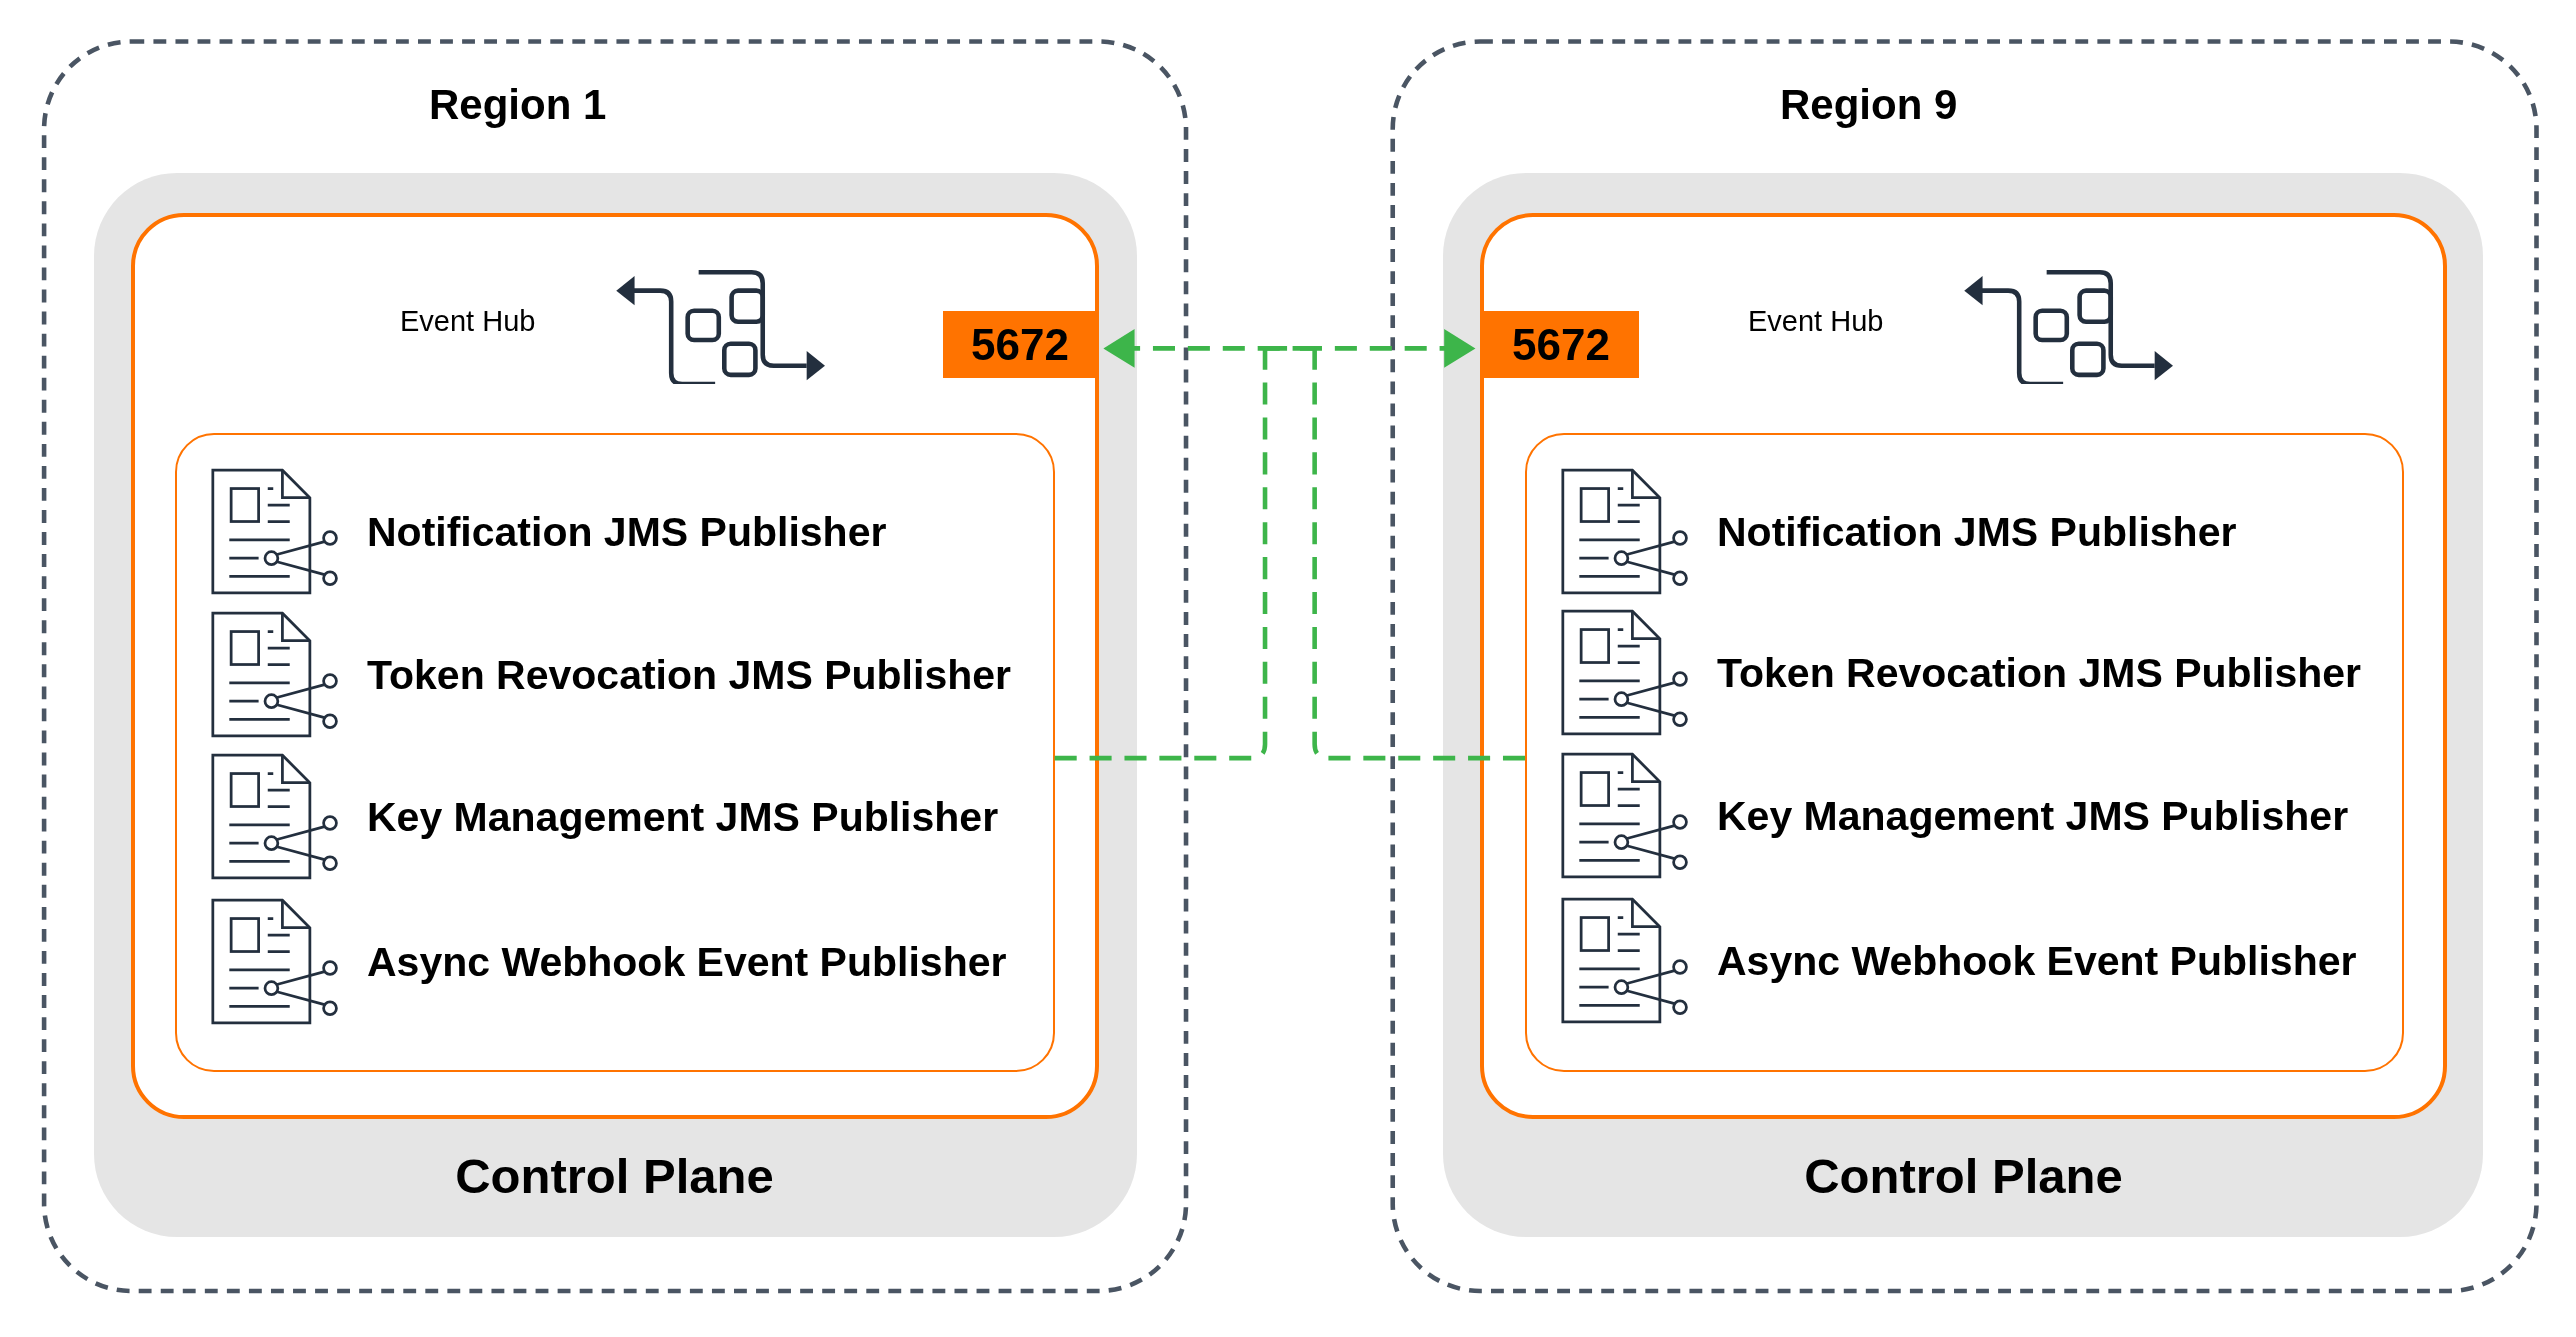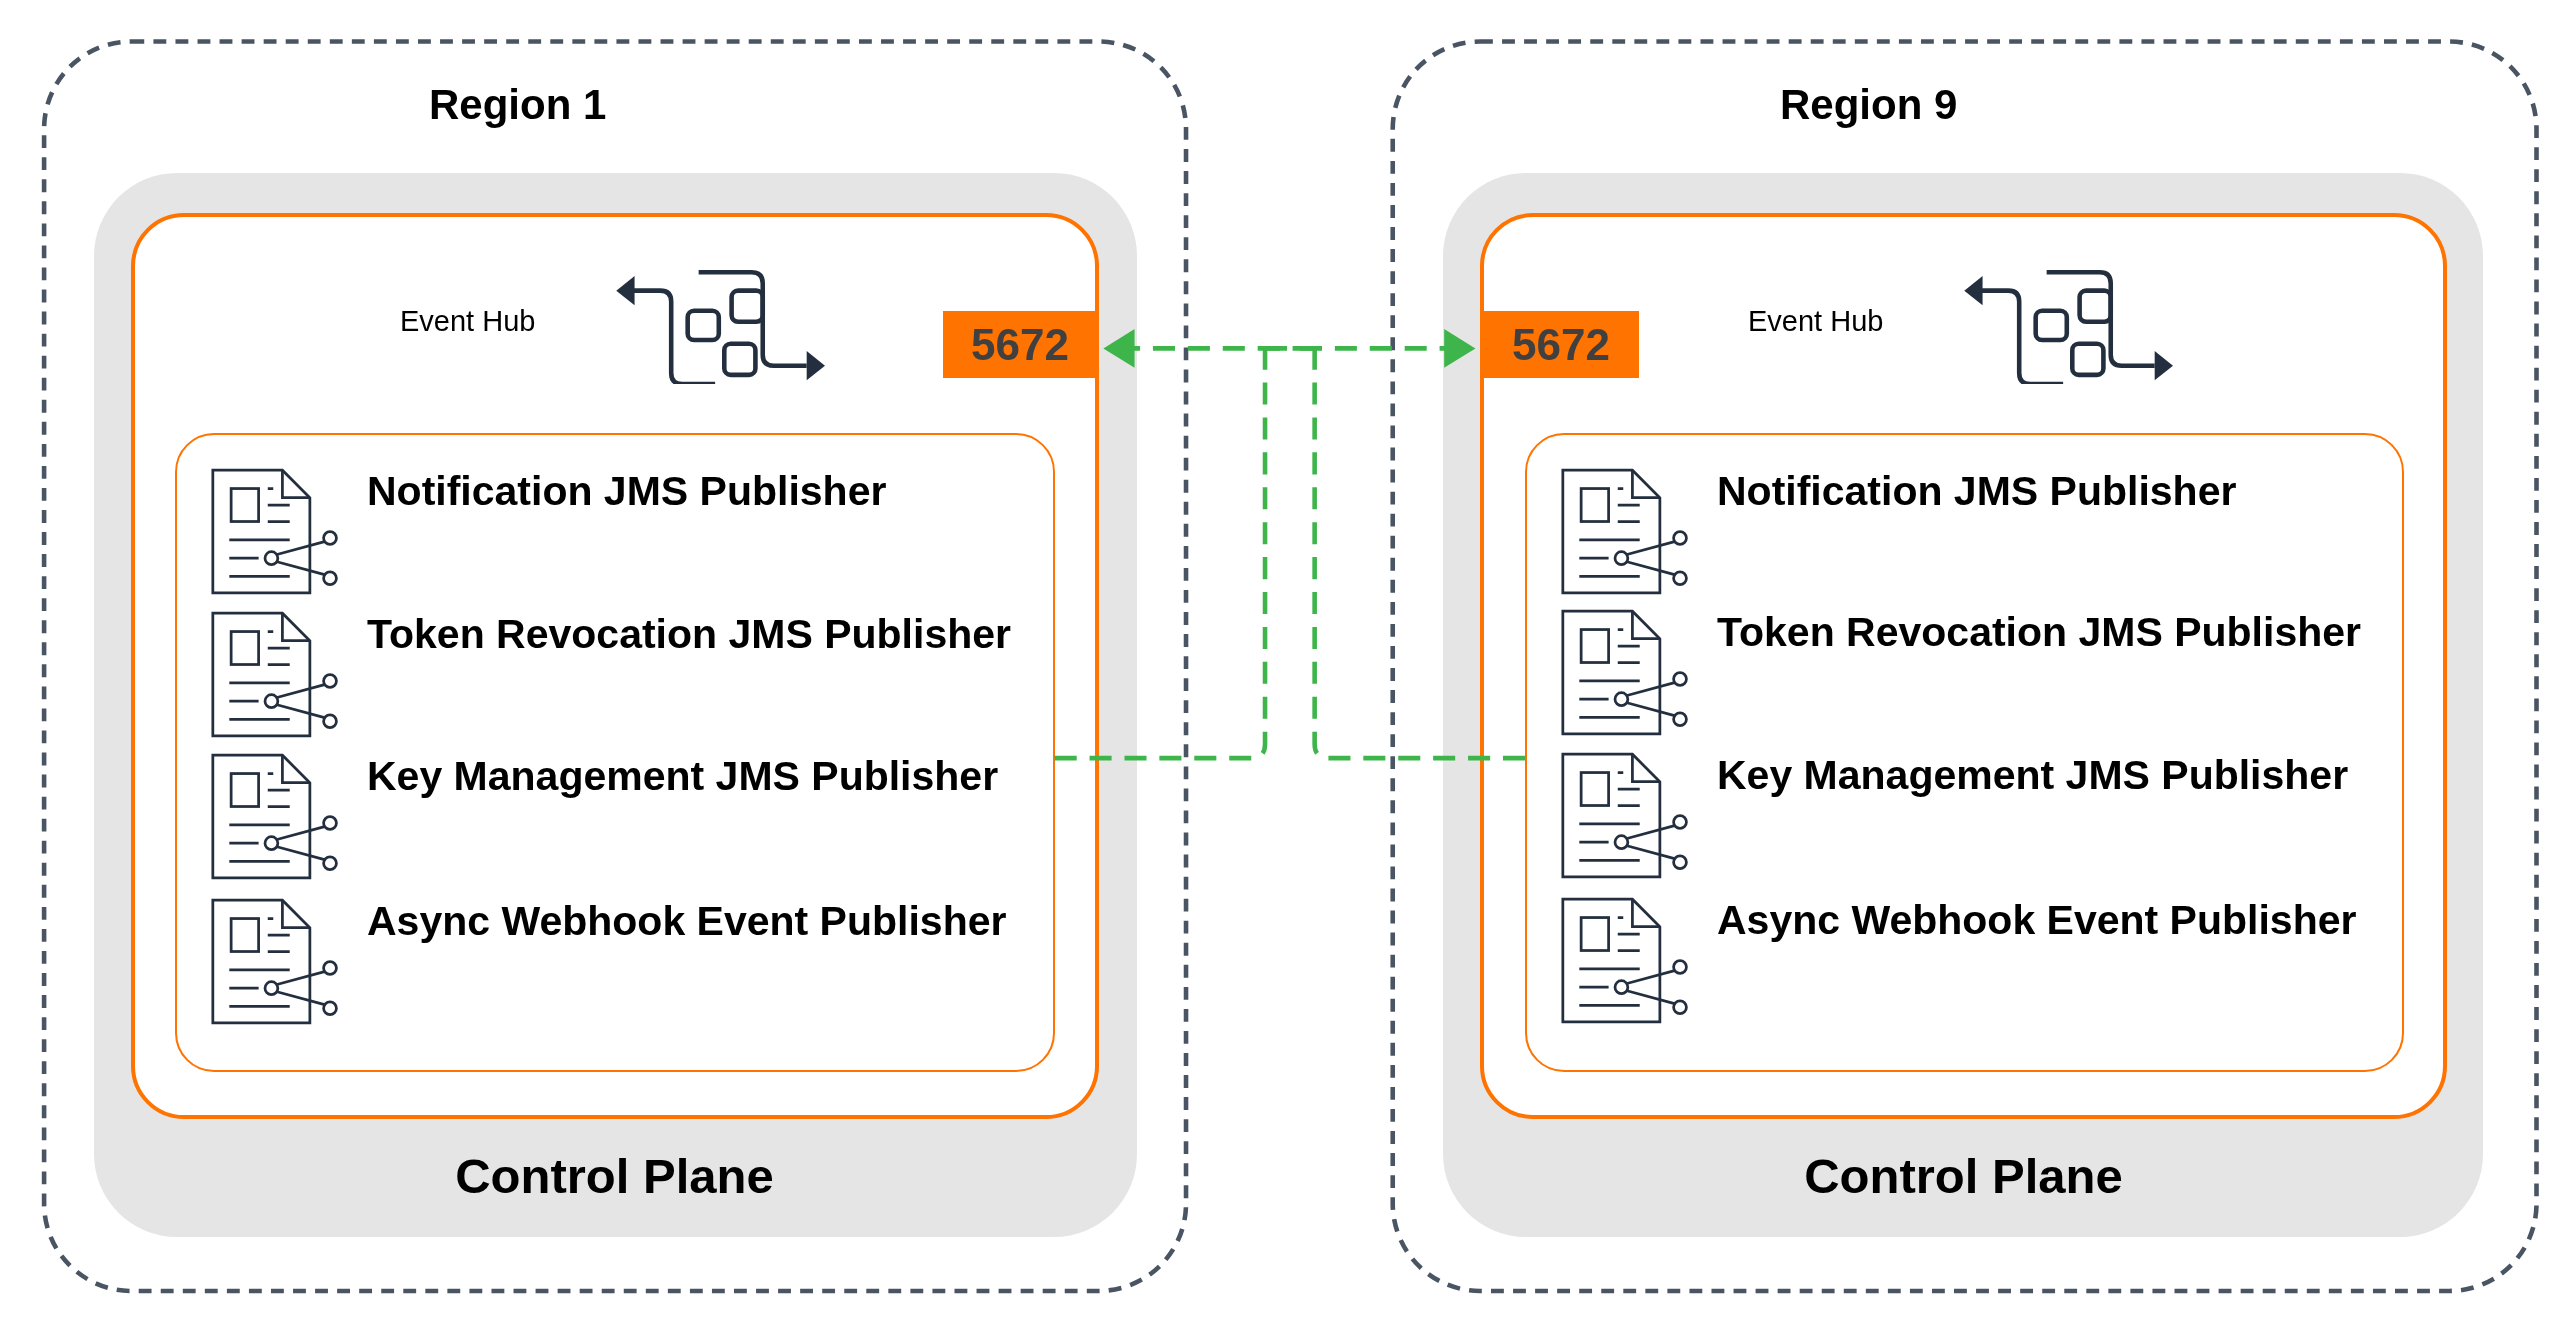--- a/index.html
+++ b/index.html
@@ -5,23 +5,23 @@
   html, body { margin:0; padding:0; background:#ffffff; }
   body { width:2576px; height:1338px; position:relative; overflow:hidden;
          font-family:"Liberation Sans", sans-serif; color:#000; }
   svg.overlay { position:absolute; left:0; top:0; }
   .gray { position:absolute; background:#e5e5e5; border-radius:83px; }
   .orange-box { position:absolute; background:#fff; border:4.6px solid #ff7300; border-radius:53px; box-sizing:border-box; }
   .inner-box { position:absolute; background:#fff; border:2.8px solid #ff7300; border-radius:39px; box-sizing:border-box; }
   .region-title { position:absolute; font-weight:bold; font-size:42px; text-align:left; width:367px; }
   .cp-label { position:absolute; font-weight:bold; font-size:49px; text-align:center; width:459px; }
   .hub-label { position:absolute; font-weight:normal; font-size:29px; white-space:nowrap; }
-  .port { position:absolute; background:#ff7300; color:#404040; font-weight:bold; font-size:44px;
+  .port { position:absolute; background:#ff7300; color:#000000; font-weight:bold; font-size:44px;
           display:flex; align-items:center; justify-content:center; }
-  .item { position:absolute; height:129px; display:flex; align-items:flex-start; }
+  .item { position:absolute; height:129px; display:flex; align-items:center; }
   .item .doc { width:130px; height:129px; flex:none; }
   .item .lbl { font-weight:bold; font-size:41px; margin-left:26px; white-space:nowrap; }
   .hub-icon { position:absolute; width:216px; height:119px; }
 </style>
 </head>
 <body>
 
 <svg class="overlay" width="2576" height="1338" viewBox="0 0 2804 1456">
   <rect x="48" y="45" width="1243" height="1360" rx="95" ry="95" fill="none" stroke="#4a5563" stroke-width="5" stroke-dasharray="14 10"></rect>
   <rect x="1516" y="45" width="1245" height="1360" rx="95" ry="95" fill="none" stroke="#4a5563" stroke-width="5" stroke-dasharray="14 10"></rect>

